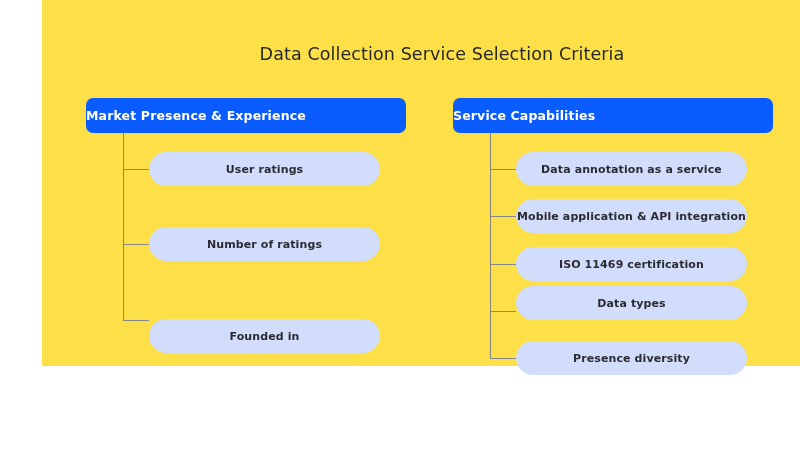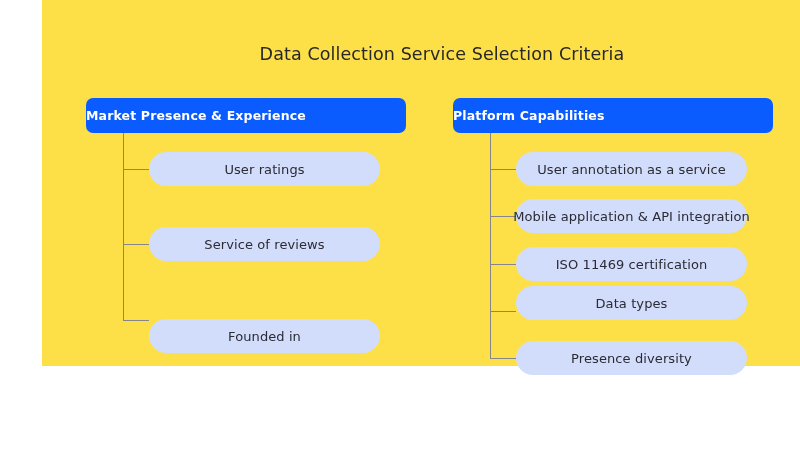--- a/index.html
+++ b/index.html
@@ -91,22 +91,22 @@
     height: 34px;
     background: #d2dcfb;
     border-radius: 17px;
     display: flex;
     align-items: center;
     justify-content: center;
     box-sizing: border-box;
   }
   .leaf-label {
     color: #2b2b33;
-    font-size: 13px;
-    font-weight: 400;
+    font-size: 11px;
+    font-weight: 700;
     letter-spacing: 0.1px;
     white-space: nowrap;
   }
 
   
   #brand-logo {
     position: absolute;
     left: 662px;
     top: 400px;
     height: 30px;
@@ -148,40 +148,40 @@
 
     <div class="trunk" id="trunk-left"></div>
 
     <div class="stub" style="top:71px;"></div>
     <div class="leaf" style="top:54px;">
       <span class="leaf-label">User ratings</span>
     </div>
 
     <div class="stub" style="top:146px;"></div>
     <div class="leaf" style="top:129px;">
-      <span class="leaf-label">Service of reviews</span>
+      <span class="leaf-label">Number of ratings</span>
     </div>
 
     <div class="stub" style="top:222px;"></div>
     <div class="leaf" style="top:221px;">
       <span class="leaf-label">Founded in</span>
     </div>
   </div>
 
   <div class="column" id="column-right">
 
     <div class="branch-header">
-      <span class="branch-header-label">Platform Capabilities</span>
+      <span class="branch-header-label">Service Capabilities</span>
     </div>
 
     <div class="trunk" id="trunk-right"></div>
 
     <div class="stub" style="top:71px;"></div>
     <div class="leaf" style="top:54px;">
-      <span class="leaf-label">User annotation as a service</span>
+      <span class="leaf-label">Data annotation as a service</span>
     </div>
 
     <div class="stub" style="top:118px;"></div>
     <div class="leaf" style="top:101px;justify-content:center;">
       <span class="leaf-label">Mobile application &amp; API integration</span>
     </div>
 
     <div class="stub" style="top:166px;"></div>
     <div class="leaf" style="top:149px;">
       <span class="leaf-label">ISO 11469 certification</span>

